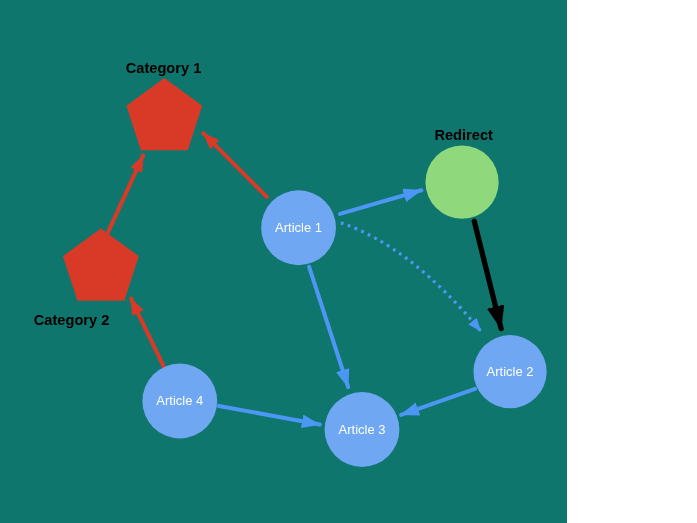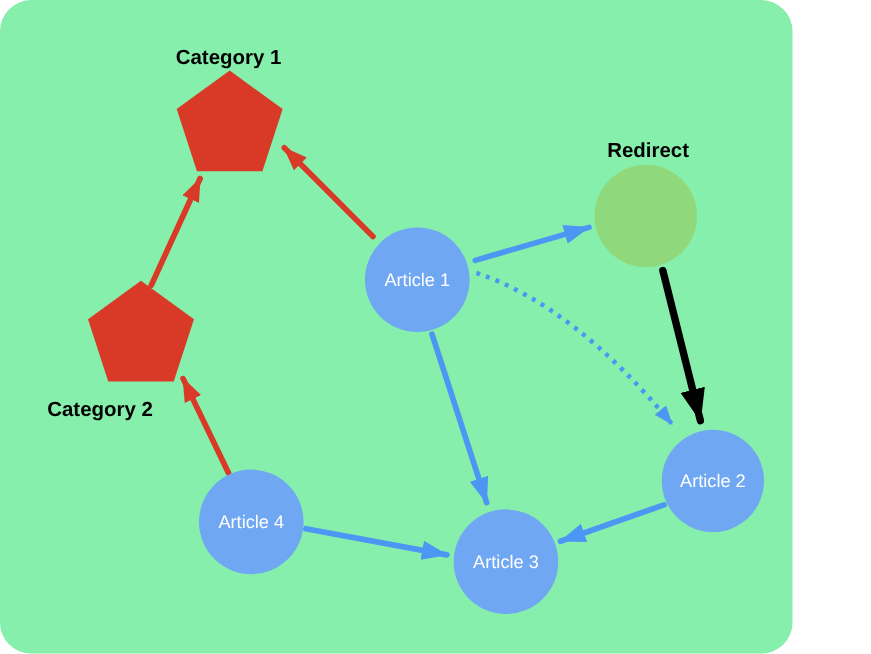--- a/index.html
+++ b/index.html
@@ -1,22 +1,21 @@
 <!DOCTYPE html>
 <html><head>
 <meta charset="utf-8">
 <style>
   html, body { margin: 0; padding: 0; background: #ffffff; }
   .stage {
-    width: 634px;
+    width: 567px;
     height: 523px;
     position: relative;
-    background: #86efac;
+    background: #0f766e;
     overflow: hidden;
-    border-radius: 25px;
   }
   .stage svg { display: block; width: 100%; height: 100%; }
   .outer-label {
     font-family: "Liberation Sans", sans-serif;
     font-size: 18px;
     font-weight: 700;
     fill: #000000;
   }
   .inner-label {
     font-family: "Liberation Sans", sans-serif;

